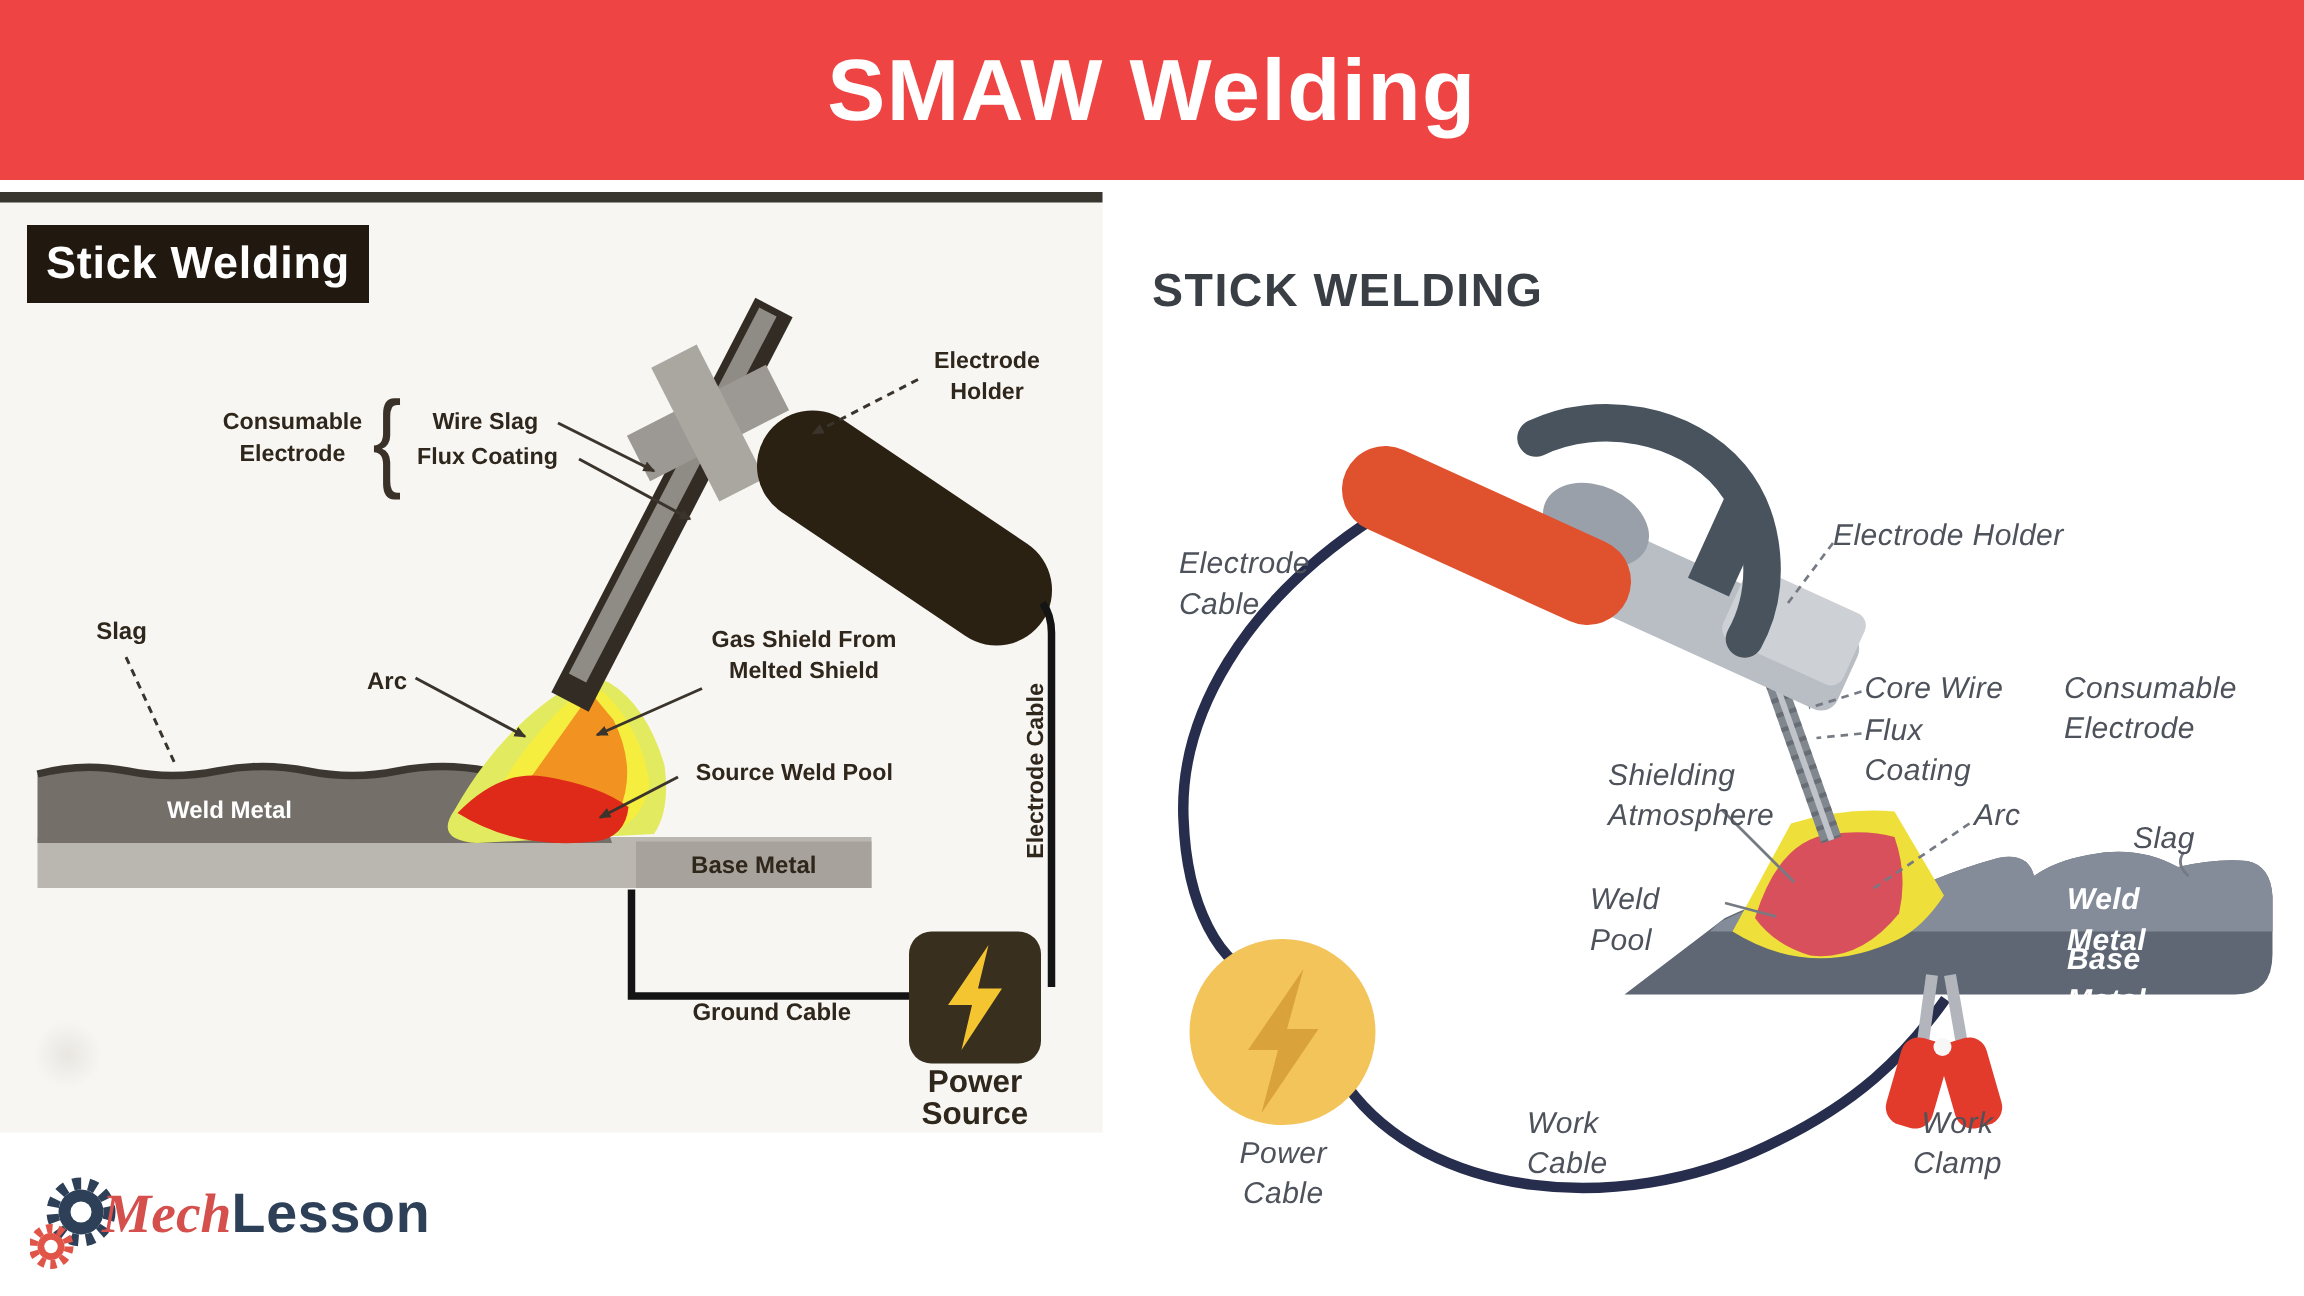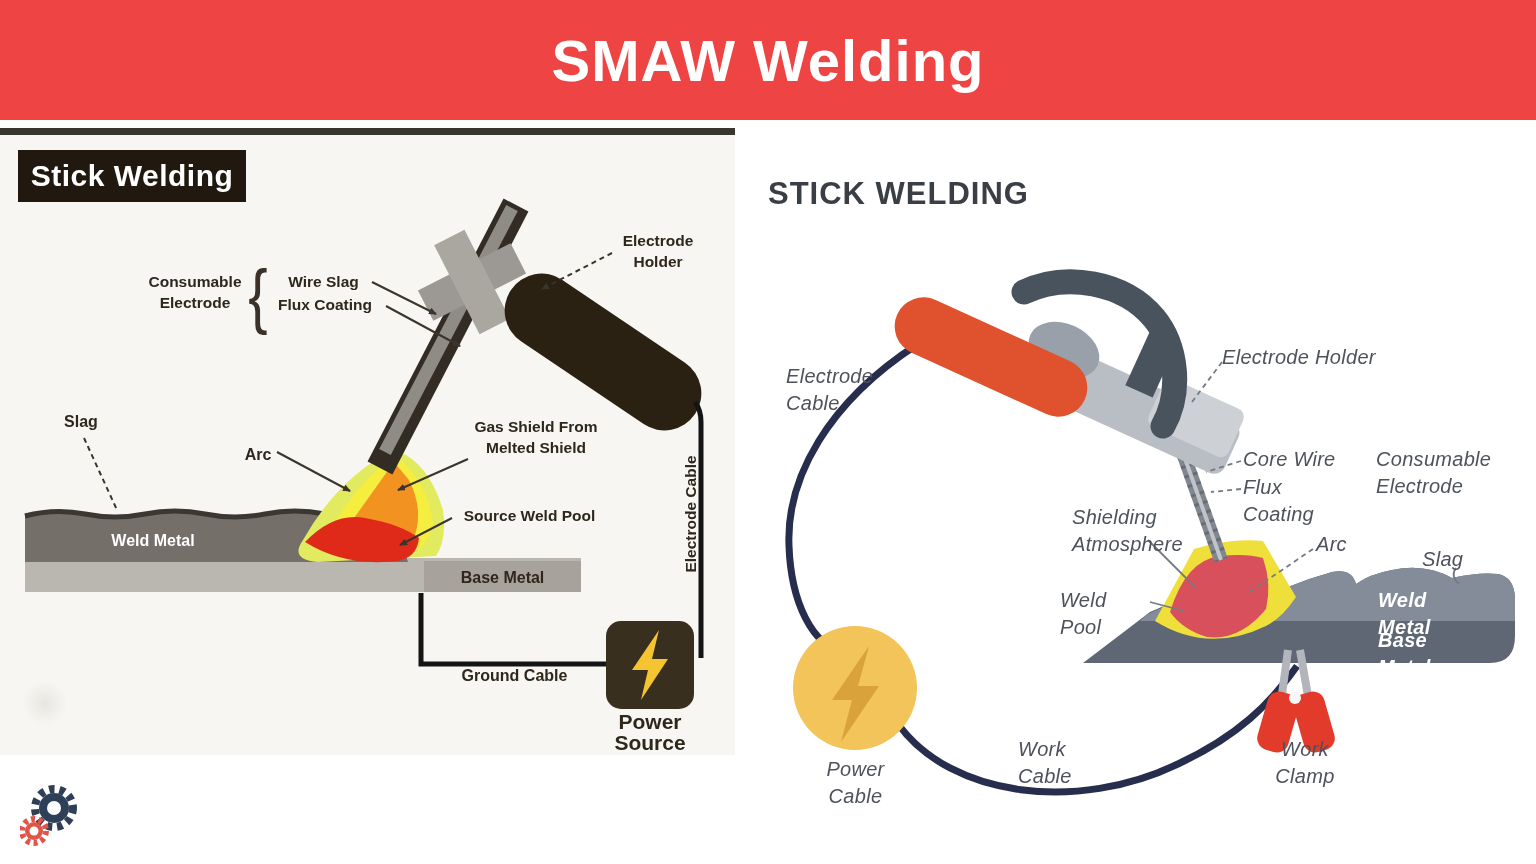--- a/index.html
+++ b/index.html
@@ -236,13 +236,16 @@
 
 <div id="logo" class="abs">
   <svg id="logo-gears" width="80" height="80" viewBox="0 0 80 80">
     <circle cx="34" cy="30" r="19" fill="none" stroke="#2e4057" stroke-width="8" stroke-dasharray="5.5 5"></circle>
     <circle cx="34" cy="30" r="15" fill="#2e4057"></circle>
     <circle cx="34" cy="30" r="7" fill="#ffffff"></circle>
     <circle cx="14" cy="53" r="12" fill="none" stroke="#e05548" stroke-width="6" stroke-dasharray="4 3.6"></circle>
     <circle cx="14" cy="53" r="9" fill="#e05548"></circle>
     <circle cx="14" cy="53" r="4.5" fill="#ffffff"></circle>
   </svg>
+  <div id="logo-text">
+    <span class="mech">Mech</span><span class="lesson">Lesson</span>
+  </div>
 </div>
 
 </body></html>

